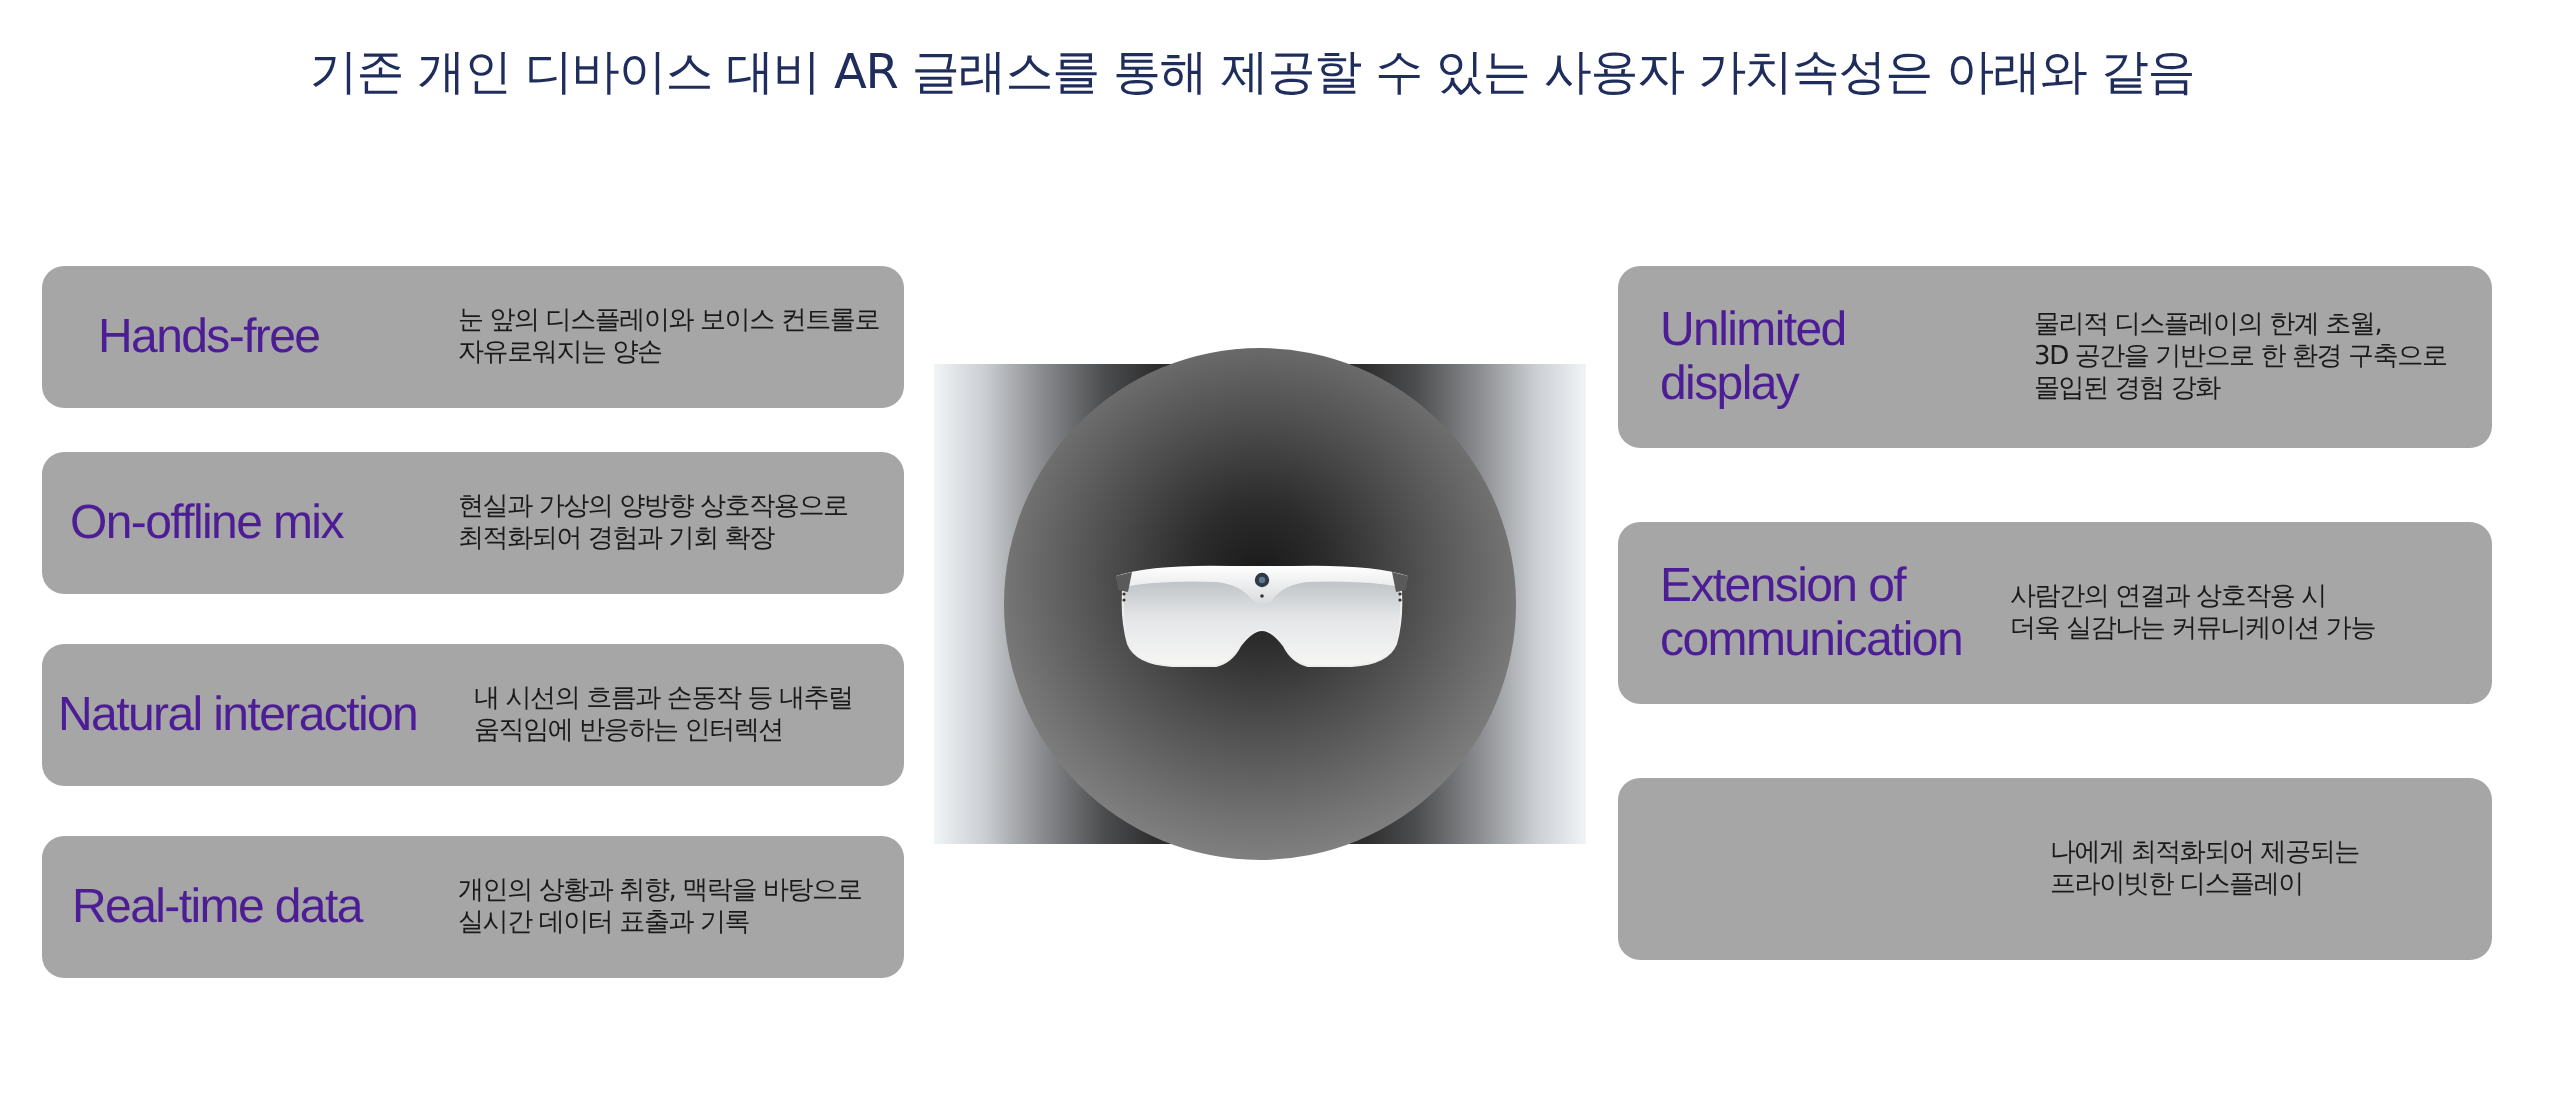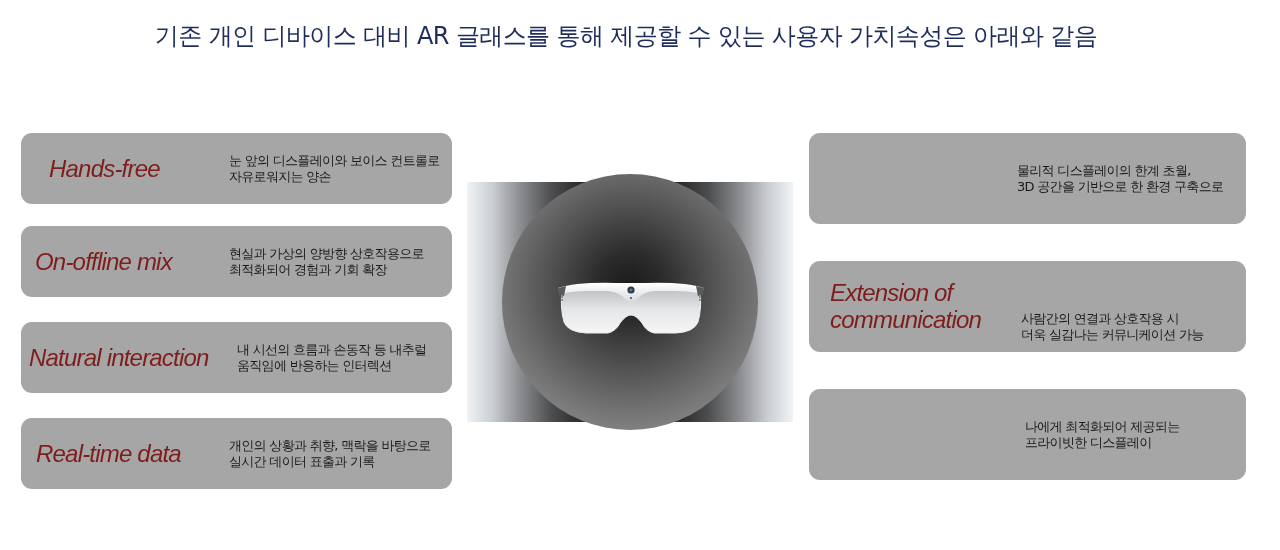--- a/index.html
+++ b/index.html
@@ -31,25 +31,24 @@
     .card {
       position: absolute;
       background: #a6a6a6;
       border-radius: 11px;
       display: flex;
       align-items: center;
       color: #111111;
     }
     .card .name {
       font-family: "Liberation Sans", "DejaVu Sans", sans-serif;
-      color: #7f1d1d;
+      color: #4c1d95;
       letter-spacing: -0.8px;
       line-height: 1.15;
       white-space: nowrap;
-      font-style: italic;
     }
     .card .desc {
       position: absolute;
       font-size: 13px;
       line-height: 16px;
       color: #1a1a1a;
       letter-spacing: -0.7px;
       white-space: nowrap;
     }
     .card .desc span { display: block; }
@@ -160,32 +159,37 @@
     <circle cx="75" cy="12" r="1.6" fill="#5d7890"></circle>
     <circle cx="75" cy="20" r="0.9" fill="#333"></circle>
 
     <circle cx="6" cy="19" r="0.8" fill="#333"></circle>
     <circle cx="6" cy="22" r="0.8" fill="#333"></circle>
     <circle cx="144" cy="19" r="0.8" fill="#333"></circle>
     <circle cx="144" cy="22" r="0.8" fill="#333"></circle>
   </svg>
 
   <div class="card right-card" style="top:133px;">
+    <div class="name">
+      <span>Unlimited</span>
+      <span>display</span>
+    </div>
     <div class="desc">
       <span>물리적 디스플레이의 한계 초월,</span>
       <span>3D 공간을 기반으로 한 환경 구축으로</span>
+      <span>몰입된 경험 강화</span>
     </div>
   </div>
 
   <div class="card right-card" style="top:261px;">
     <div class="name">
       <span>Extension of</span>
       <span>communication</span>
     </div>
-    <div class="desc" style="left:212px;margin-top:20px;">
+    <div class="desc" style="left:196px;">
       <span>사람간의 연결과 상호작용 시</span>
       <span>더욱 실감나는 커뮤니케이션 가능</span>
     </div>
   </div>
 
   <div class="card right-card" style="top:389px;">
     <div class="desc" style="left:216px;">
       <span>나에게 최적화되어 제공되는</span>
       <span>프라이빗한 디스플레이</span>
     </div>

